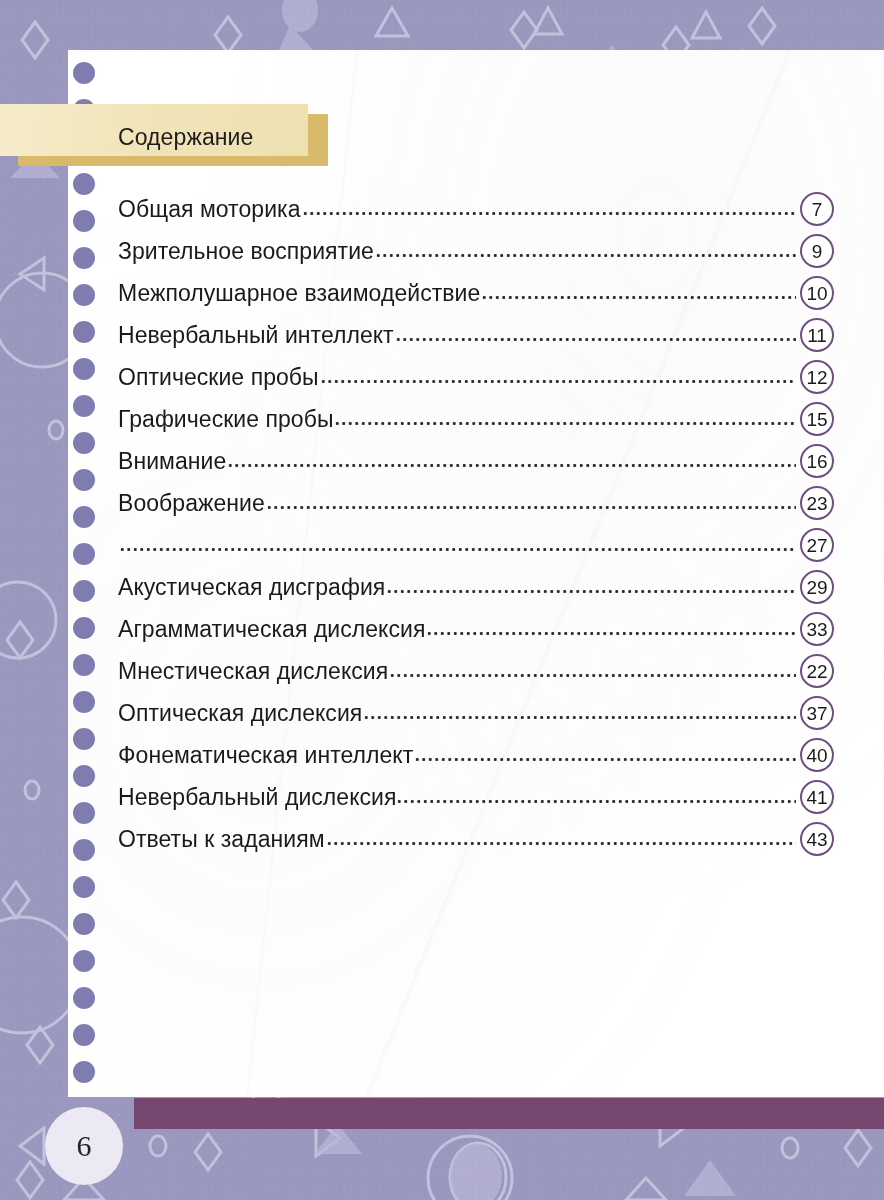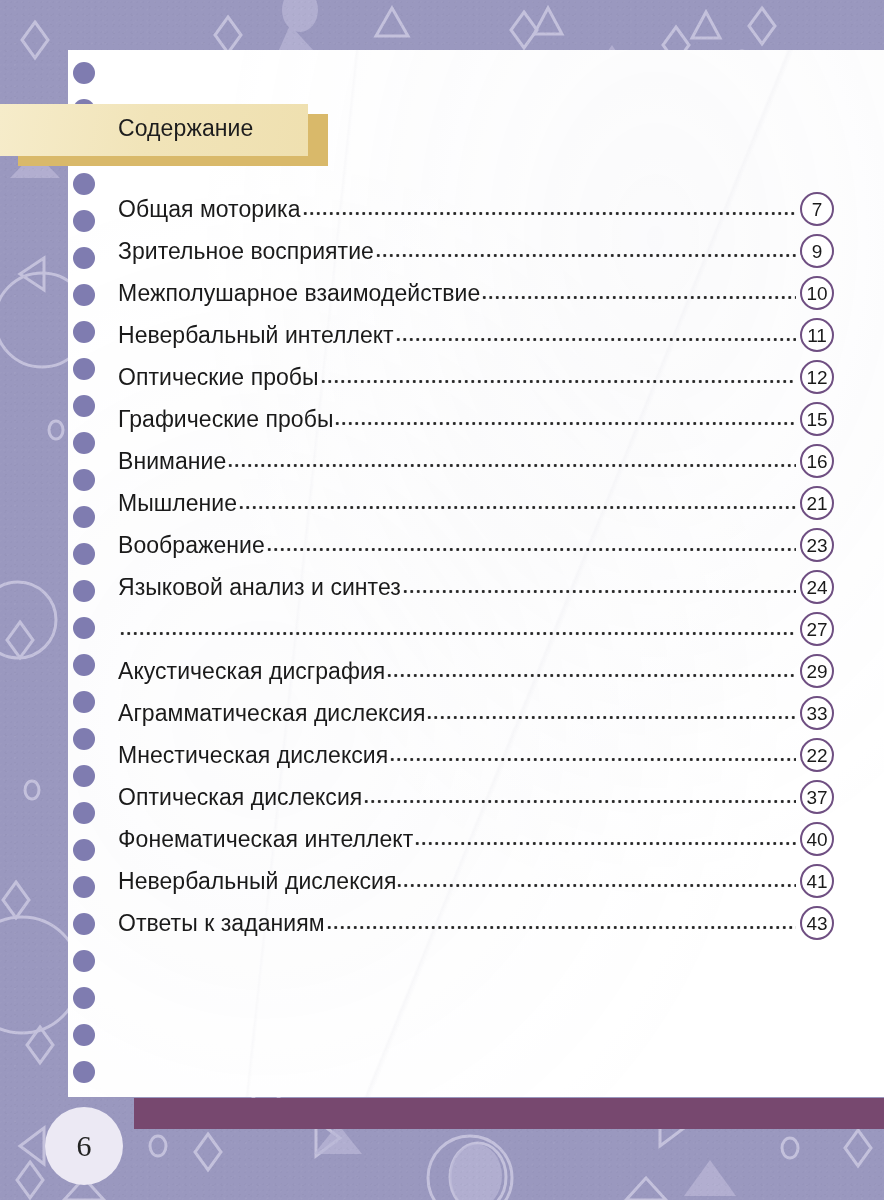--- a/index.html
+++ b/index.html
@@ -114,21 +114,21 @@
     position: absolute;
     left: 0;
     top: 0;
     width: 308px;
     height: 52px;
     background: linear-gradient(100deg, #f6ecca 0%, #f1e4b9 48%, #efe0b0 100%);
   }
   #toc-banner-title {
     position: absolute;
     left: 118px;
-    top: 11px;
+    top: 20px;
     font-size: 23px;
     color: #1d1d1d;
     letter-spacing: .1px;
     white-space: nowrap;
   }
 
   
   #toc-list {
     position: absolute;
     left: 118px;
@@ -339,33 +339,23 @@
       <span class="toc-title">Графические пробы</span>
       <span class="toc-leader"></span>
       <span class="toc-page">15</span>
     </div>
     <div class="toc-row">
       <span class="toc-title">Внимание</span>
       <span class="toc-leader"></span>
       <span class="toc-page">16</span>
     </div>
     <div class="toc-row">
-      <span class="toc-title">Мышление</span>
-      <span class="toc-leader"></span>
-      <span class="toc-page">21</span>
-    </div>
-    <div class="toc-row">
       <span class="toc-title">Воображение</span>
       <span class="toc-leader"></span>
       <span class="toc-page">23</span>
-    </div>
-    <div class="toc-row">
-      <span class="toc-title">Языковой анализ и синтез</span>
-      <span class="toc-leader"></span>
-      <span class="toc-page">24</span>
     </div>
     <div class="toc-row">
       <span class="toc-leader"></span>
       <span class="toc-page">27</span>
     </div>
     <div class="toc-row">
       <span class="toc-title">Акустическая дисграфия</span>
       <span class="toc-leader"></span>
       <span class="toc-page">29</span>
     </div>

